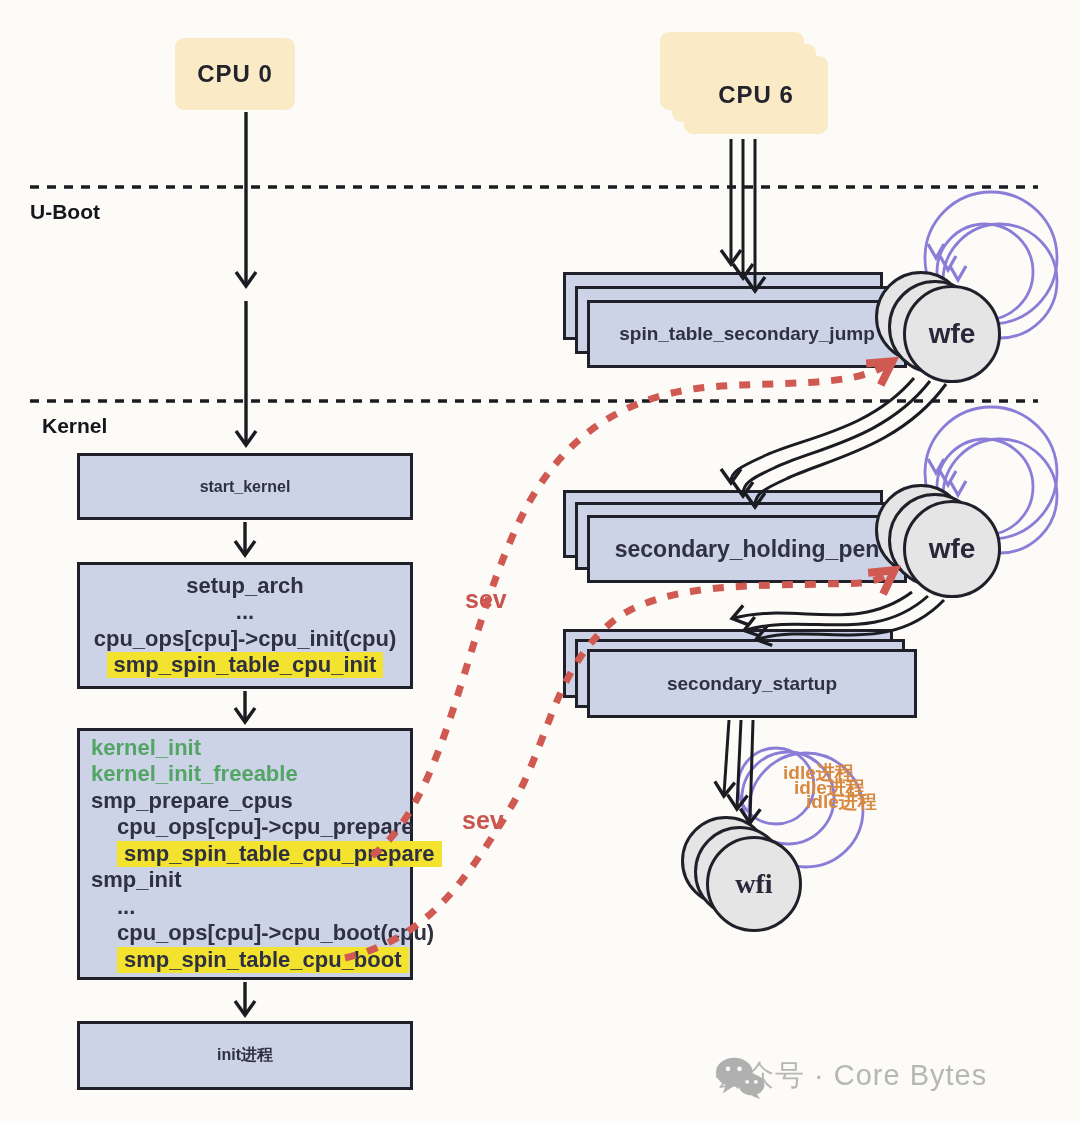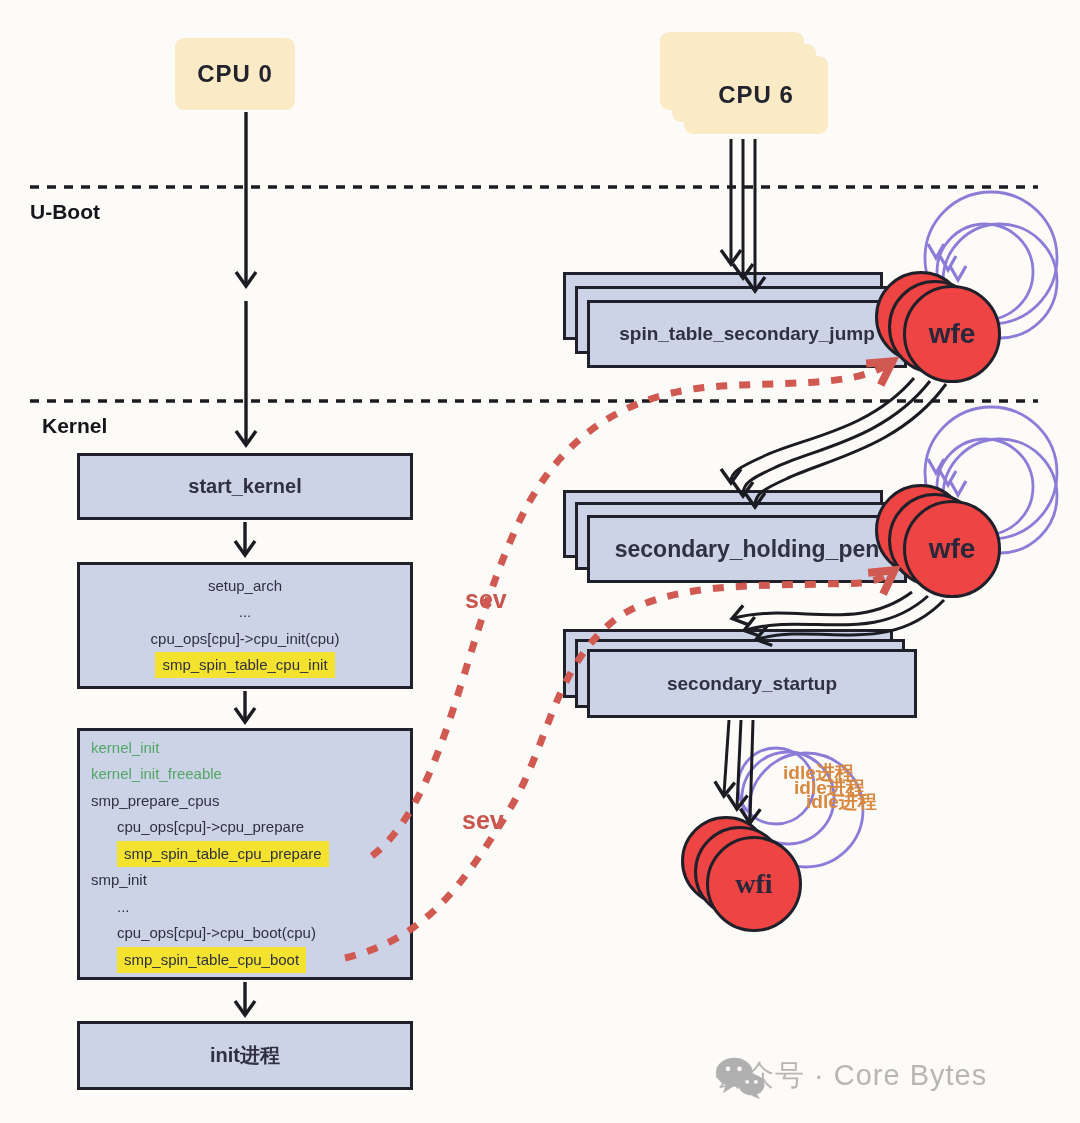--- a/index.html
+++ b/index.html
@@ -11,30 +11,30 @@
   #svg-under{z-index:1;}
   #svg-over{z-index:3;pointer-events:none;}
   .lay{position:absolute;z-index:2;}
 
   .card{background:#faeac5;border-radius:9px;}
   .card-label{display:flex;align-items:center;justify-content:center;height:100%;
     font-weight:bold;font-size:24px;color:#23232e;letter-spacing:1px;}
 
   .fbox{background:#ccd3e7;border:3px solid #20202a;box-sizing:border-box;}
   .fcenter{display:flex;align-items:center;justify-content:center;
-    font-weight:bold;font-size:20px;color:#2f3040;}
-
-  .circle{border-radius:50%;background:#ef4444;border:3px solid #20202a;box-sizing:border-box;}
+    font-weight:bold;font-size:16px;color:#2f3040;}
+
+  .circle{border-radius:50%;background:#e5e5e5;border:3px solid #20202a;box-sizing:border-box;}
   .ccenter{display:flex;align-items:center;justify-content:center;
     font-weight:bold;font-size:28px;color:#28283a;}
 
   .seclabel{font-size:21px;font-weight:bold;color:#15151c;}
 
   .codecol{display:flex;flex-direction:column;justify-content:center;padding:4px 0 4px 11px;box-sizing:border-box;}
-  .codeline{font-size:15px;font-weight:normal;color:#2f3040;line-height:26.5px;white-space:nowrap;}
+  .codeline{font-size:22px;font-weight:bold;color:#2f3040;line-height:26.5px;white-space:nowrap;}
   .codeline.center{text-align:center;padding-left:0;}
   .green{color:#53a566;}
   .indent{padding-left:26px;}
   .hl{background:#f3e32e;padding:1px 7px;display:inline-block;line-height:24px;}
 
   .sev{color:#c8564e;font-size:25px;font-weight:bold;}
   .idle{color:#d8883f;font-size:19px;font-weight:bold;white-space:nowrap;}
 
   .watermark{display:flex;align-items:center;gap:12px;color:#b6b6b6;}
   .watermark .wm-text{font-size:29px;letter-spacing:1px;}

